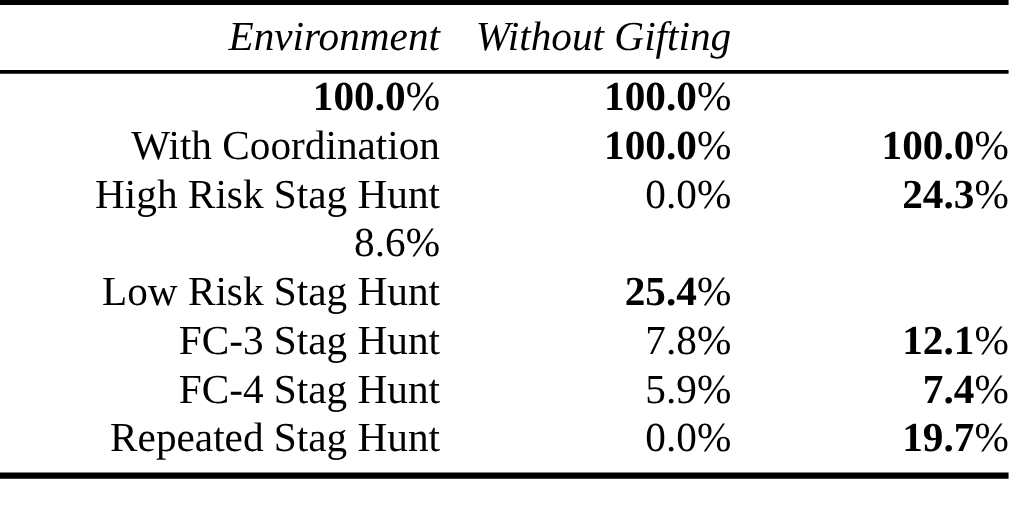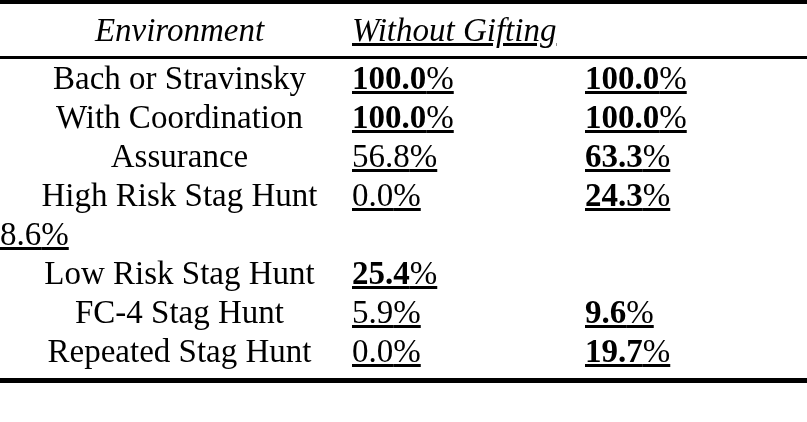--- a/index.html
+++ b/index.html
@@ -24,73 +24,72 @@
     display: grid;
     grid-template-columns: 352px 233px 1fr;
     align-items: center;
     flex: none;
     font-size: 33px;
     line-height: 1;
   }
   .row.header { height: 52px; font-style: italic; }
   .row.body-row { height: 39px; }
   .cell.env {
-    text-align: center;
+    text-align: right;
     padding-left: 7px;
     white-space: nowrap;
   }
-  .cell.val { text-align: left; white-space: nowrap; text-decoration: underline; }
+  .cell.val { text-align: right; white-space: nowrap; }
   .num.bold { font-weight: bold; }
   .pct { font-weight: normal; }
 </style>
 </head>
 <body>
 
 <div class="table-wrap">
   <div class="rule rule-top"></div>
 
   <div class="row header">
     <div class="cell env">Environment</div>
     <div class="cell val">Without Gifting</div>
   </div>
 
   <div class="rule rule-mid"></div>
 
   <div id="rows">
       <div class="row body-row">
-        <div class="cell env">Bach or Stravinsky</div>
         <div class="cell val"><span class="num bold">100.0</span><span class="pct">%</span></div>
         <div class="cell val"><span class="num bold">100.0</span><span class="pct">%</span></div>
       </div>
       <div class="row body-row">
         <div class="cell env">With Coordination</div>
         <div class="cell val"><span class="num bold">100.0</span><span class="pct">%</span></div>
         <div class="cell val"><span class="num bold">100.0</span><span class="pct">%</span></div>
-      </div>
-      <div class="row body-row">
-        <div class="cell env">Assurance</div>
-        <div class="cell val"><span class="num">56.8</span><span class="pct">%</span></div>
-        <div class="cell val"><span class="num bold">63.3</span><span class="pct">%</span></div>
       </div>
       <div class="row body-row">
         <div class="cell env">High Risk Stag Hunt</div>
         <div class="cell val"><span class="num">0.0</span><span class="pct">%</span></div>
         <div class="cell val"><span class="num bold">24.3</span><span class="pct">%</span></div>
       </div>
       <div class="row body-row">
         <div class="cell val"><span class="num">8.6</span><span class="pct">%</span></div>
       </div>
       <div class="row body-row">
         <div class="cell env">Low Risk Stag Hunt</div>
         <div class="cell val"><span class="num bold">25.4</span><span class="pct">%</span></div>
       </div>
       <div class="row body-row">
+        <div class="cell env">FC-3 Stag Hunt</div>
+        <div class="cell val"><span class="num">7.8</span><span class="pct">%</span></div>
+        <div class="cell val"><span class="num bold">12.1</span><span class="pct">%</span></div>
+      </div>
+      <div class="row body-row">
         <div class="cell env">FC-4 Stag Hunt</div>
         <div class="cell val"><span class="num">5.9</span><span class="pct">%</span></div>
-        <div class="cell val"><span class="num bold">9.6</span><span class="pct">%</span></div>
+        <div class="cell val"><span class="num bold">7.4</span><span class="pct">%</span></div>
       </div>
       <div class="row body-row">
         <div class="cell env">Repeated Stag Hunt</div>
         <div class="cell val"><span class="num">0.0</span><span class="pct">%</span></div>
         <div class="cell val"><span class="num bold">19.7</span><span class="pct">%</span></div>
       </div>
     </div>
 
   <div class="spacer-bottom"></div>
   <div class="rule rule-bottom"></div>

